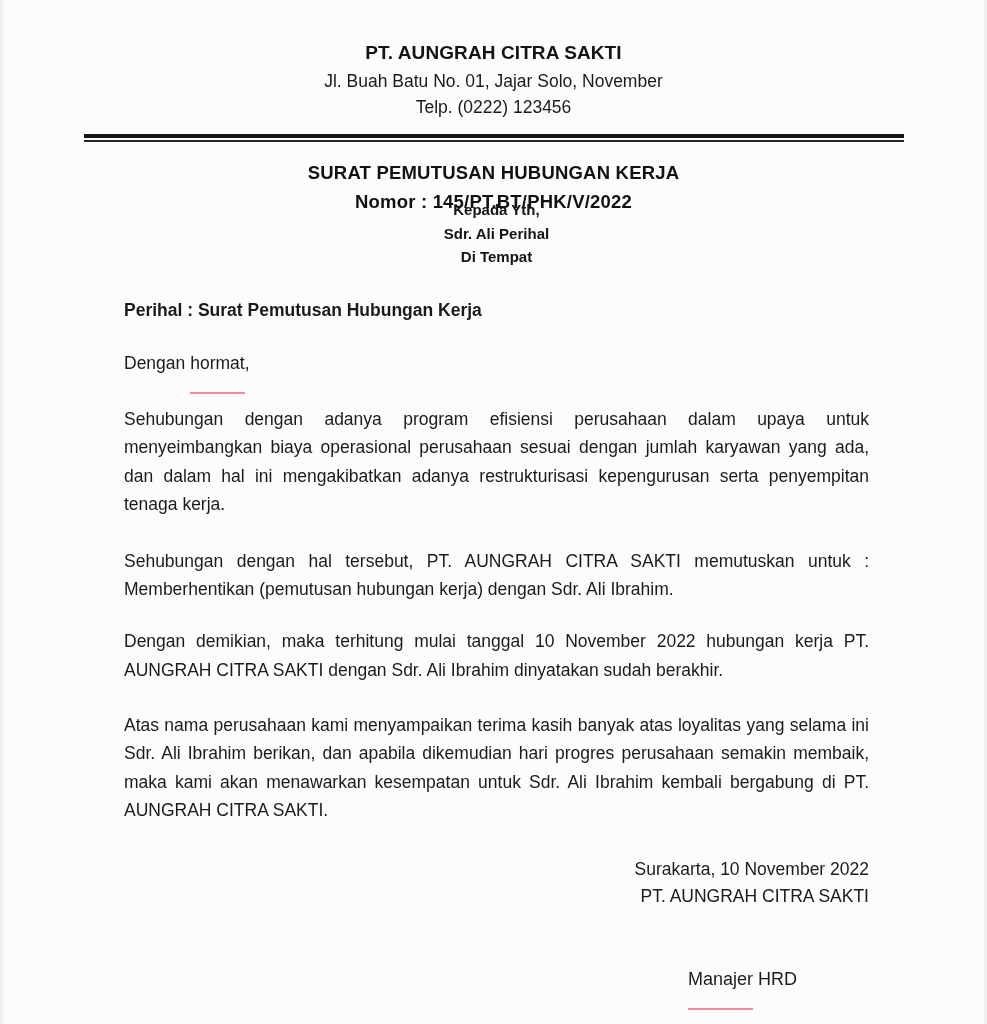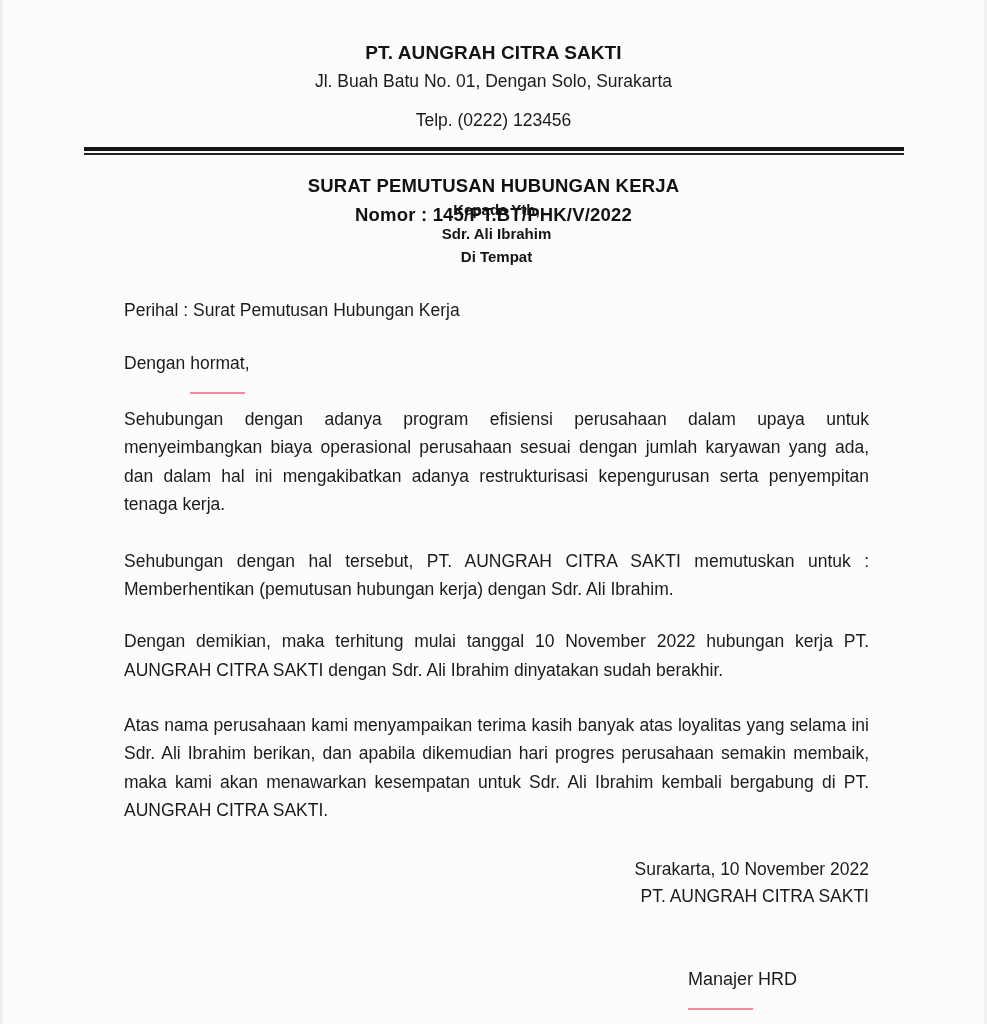--- a/index.html
+++ b/index.html
@@ -48,21 +48,21 @@
     color: #141414;
   }
   .company-address,
   .company-phone {
     font-size: 17.5px;
     font-weight: normal;
     line-height: 1.42;
     color: #1b1b1b;
   }
   .company-address { margin-top: 3px; }
-  .company-phone { margin-top: 14px; }
+  .company-phone { margin-top: 1px; }
 
   
   .rule-wrap {
     margin: 14px auto 0 auto;
     width: 820px;
   }
   .rule-thick {
     height: 4px;
     background: #161616;
   }
@@ -111,20 +111,21 @@
     color: #141414;
     text-align: center;
   }
   .recipient div { white-space: nowrap; }
 
   .subject {
     font-size: 17.5px;
     line-height: 1.5;
     margin-top: 28px;
     color: #1b1b1b;
+    font-weight: bold;
   }
 
   .salutation {
     font-size: 17.5px;
     line-height: 1.5;
     margin-top: 27px;
     color: #1b1b1b;
   }
 
   .misspelled {
@@ -161,40 +162,40 @@
   }
 </style>
 </head>
 <body>
 
 <div class="page">
   <div class="sheet">
 
     <div class="letterhead">
       <div class="company-name">PT. AUNGRAH CITRA SAKTI</div>
-      <div class="company-address">Jl. Buah Batu No. 01, Dengan Solo, Surakarta</div>
+      <div class="company-address">Jl. Buah Batu No. 01, Jajar Solo, November</div>
       <div class="company-phone">Telp. (0222) 123456</div>
     </div>
 
     <div class="rule-wrap">
       <div class="rule-thick"></div>
       <div class="rule-gap"></div>
       <div class="rule-thin"></div>
     </div>
 
     <div class="title-block">
       <div class="doc-title">SURAT PEMUTUSAN HUBUNGAN KERJA</div>
       <div class="doc-number">Nomor : 145/PT.BT/PHK/V/2022</div>
     </div>
 
     <div class="body-col">
 
       <div class="recipient">
         <div>Kepada Yth,</div>
-        <div>Sdr. Ali Ibrahim</div>
+        <div>Sdr. Ali Perihal</div>
         <div>Di Tempat</div>
       </div>
 
       <div class="subject">Perihal : Surat Pemutusan Hubungan Kerja</div>
 
       <div class="salutation">
         <span>Dengan </span><span class="misspelled">hormat</span><span>,</span>
       </div>
 
       <div class="para p1">Sehubungan dengan adanya program efisiensi perusahaan dalam upaya untuk menyeimbangkan biaya operasional perusahaan sesuai dengan jumlah karyawan yang ada, dan dalam hal ini mengakibatkan adanya restrukturisasi kepengurusan serta penyempitan tenaga kerja.</div>

